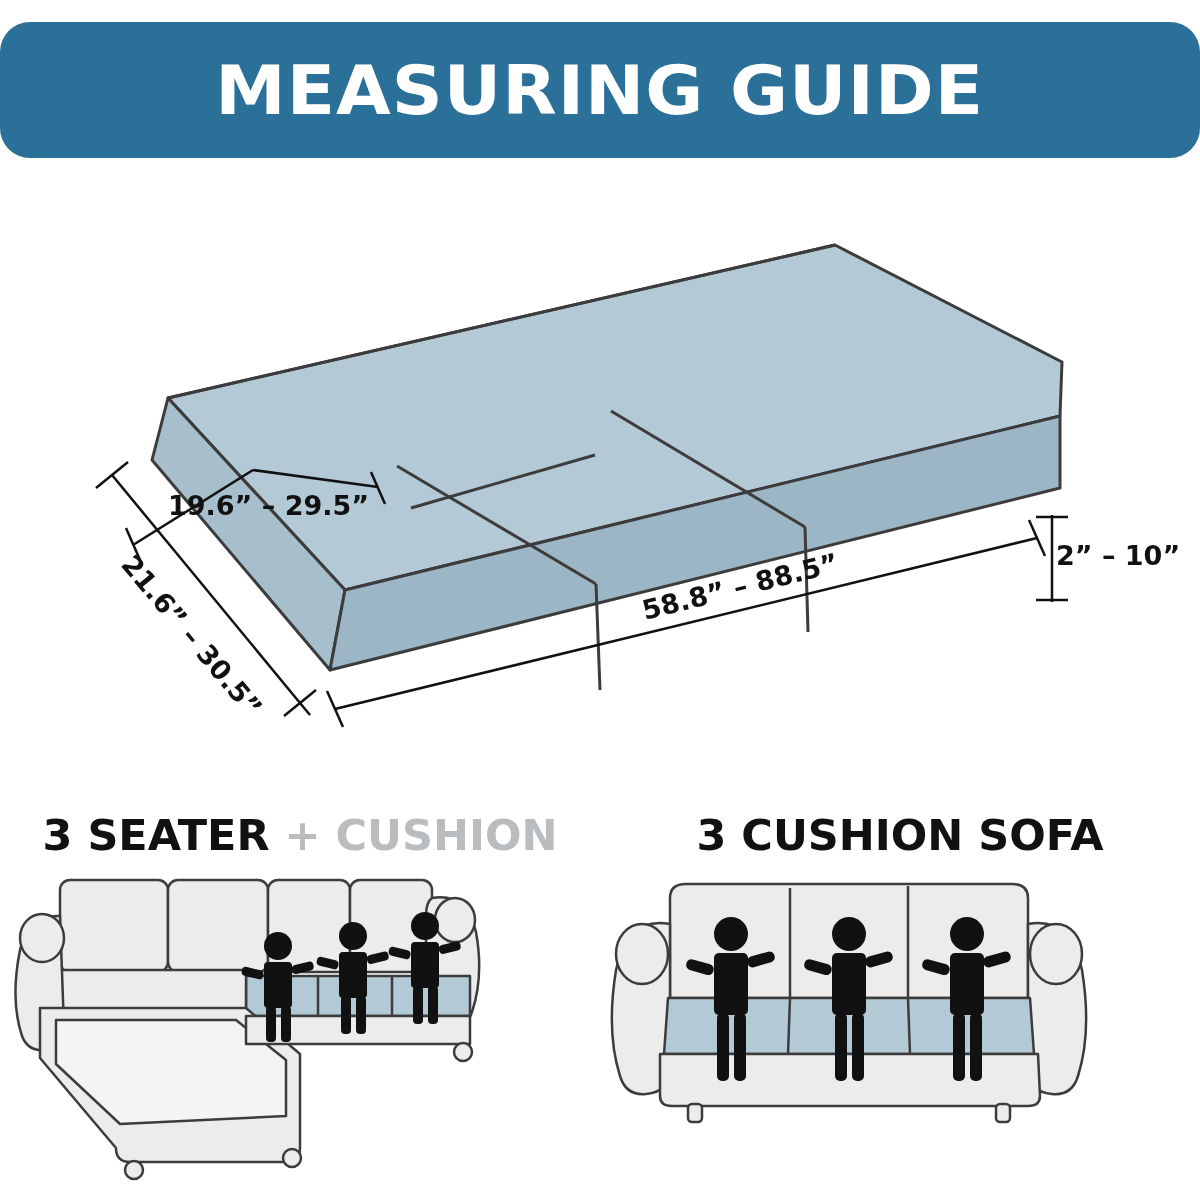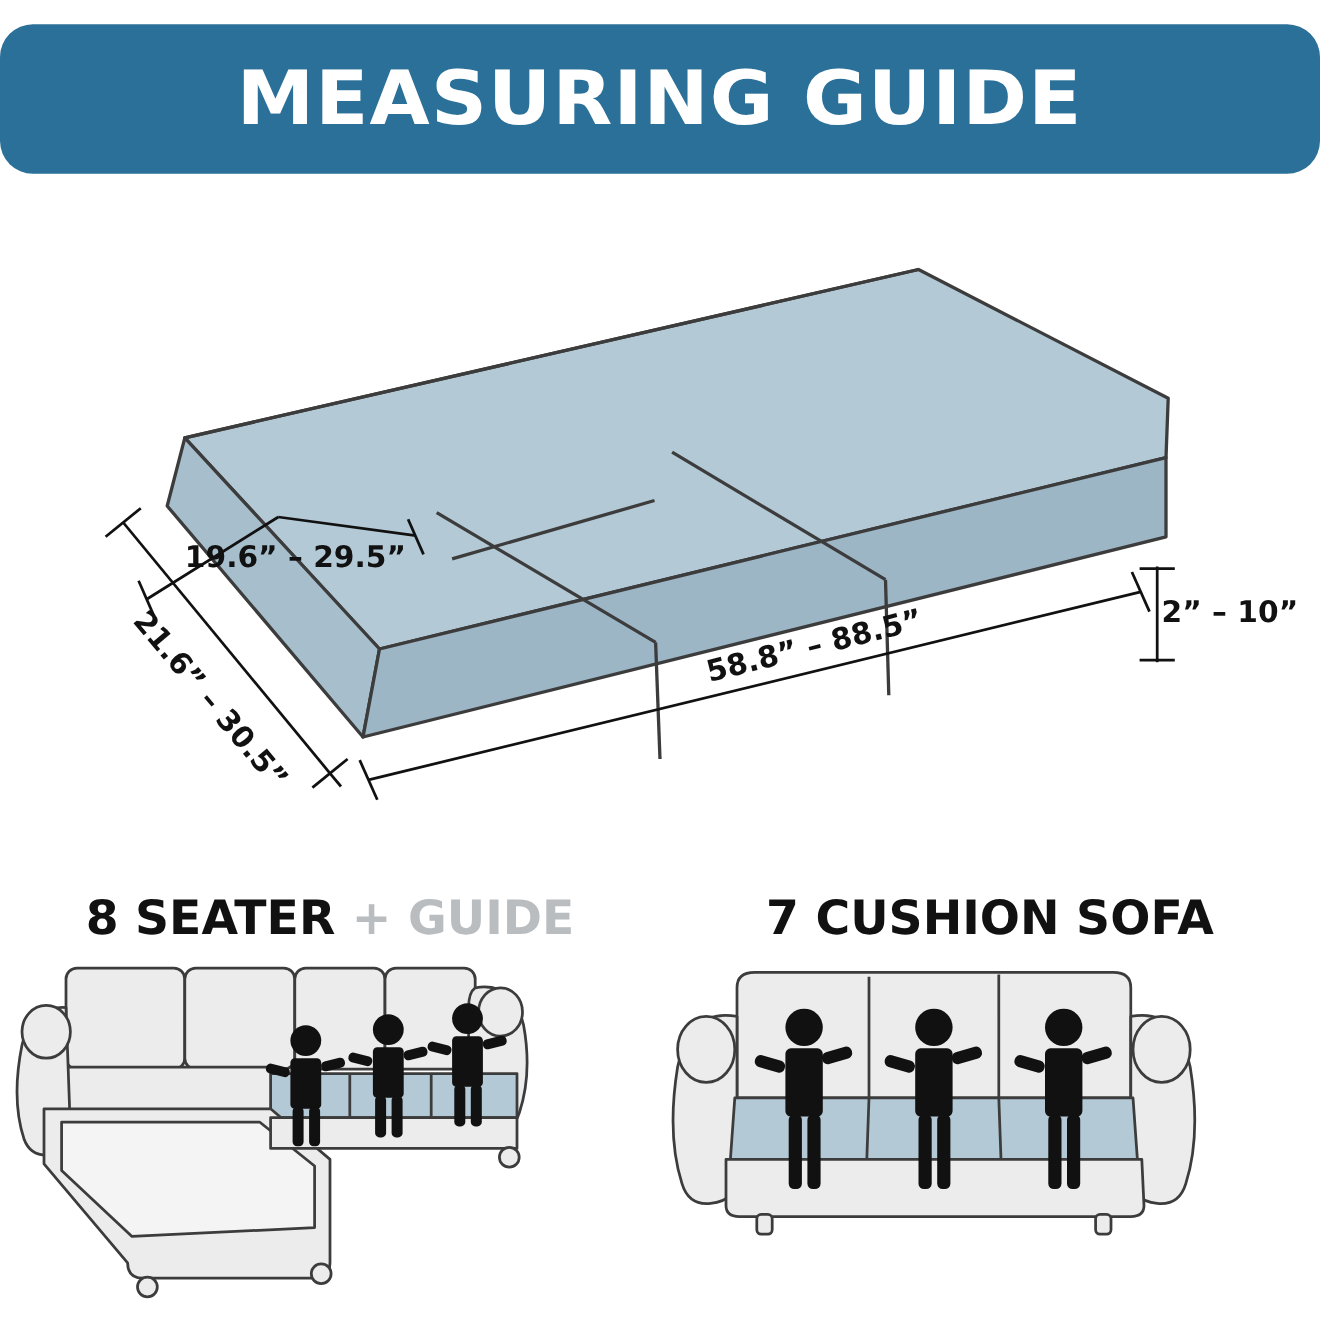--- a/index.html
+++ b/index.html
@@ -153,21 +153,21 @@
       <line x1="1029" y1="350" x2="1045" y2="386"></line>
     </g>
     <text class="dim-label" x="645" y="450" transform="rotate(-14 645 450)">58.8” – 88.5”</text>
   </svg>
 </div>
 
 <div class="panels">
 
   <div class="panel">
     <div class="panel-title">
-      <span>8 SEATER</span><span class="dim"> + </span><span class="dim">GUIDE</span>
+      <span>3 SEATER</span><span class="dim"> + </span><span class="dim">CUSHION</span>
     </div>
     <div class="panel-art">
       <svg width="600" height="330" viewBox="0 0 600 330">
         <g stroke="#3c3c3c" stroke-width="2.5" stroke-linejoin="round">
 
           <rect x="60" y="22" width="108" height="92" rx="10" fill="#ececec"></rect>
           <rect x="168" y="22" width="100" height="92" rx="10" fill="#ececec"></rect>
           <rect x="268" y="22" width="82" height="92" rx="10" fill="#ececec"></rect>
           <rect x="350" y="22" width="82" height="92" rx="10" fill="#ececec"></rect>
 
@@ -221,21 +221,21 @@
             <rect x="413" y="128" width="10" height="38" rx="4"></rect>
             <rect x="428" y="128" width="10" height="38" rx="4"></rect>
           </g>
         </g>
       </svg>
     </div>
   </div>
 
   <div class="panel">
     <div class="panel-title">
-      <span>7 CUSHION SOFA</span>
+      <span>3 CUSHION SOFA</span>
     </div>
     <div class="panel-art">
       <svg width="600" height="330" viewBox="0 0 600 330">
         <g stroke="#3c3c3c" stroke-width="2.5" stroke-linejoin="round">
 
           <path d="M 70 40 q 0 -14 16 -14 L 412 26 q 16 0 16 14 L 428 140 L 70 140 Z" fill="#ececec"></path>
           <line x1="190" y1="30" x2="190" y2="140"></line>
           <line x1="308" y1="28" x2="308" y2="140"></line>
 
           <path d="M 70 66 q -42 -8 -54 46 q -10 62 4 106 q 6 20 26 18 q 24 -2 24 -26 Z" fill="#ececec"></path>

